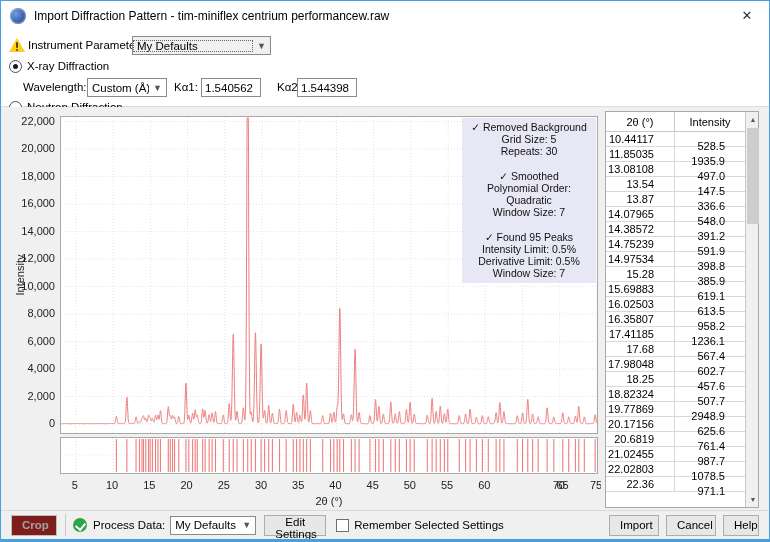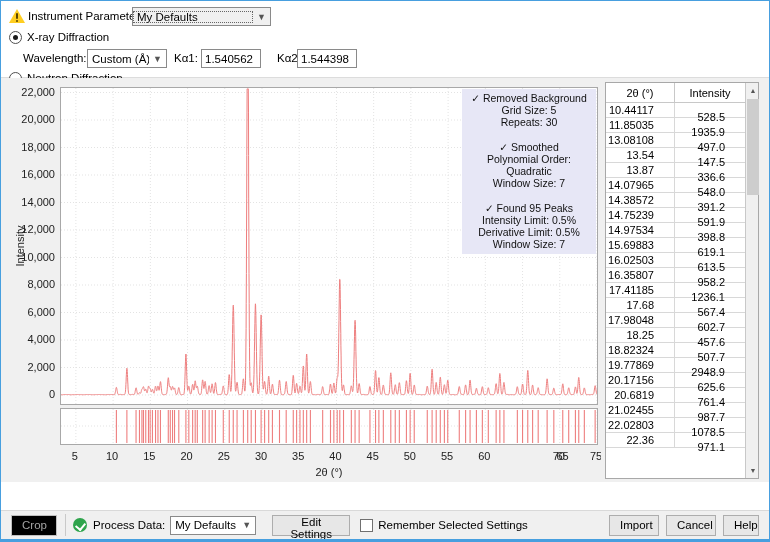--- a/index.html
+++ b/index.html
@@ -53,32 +53,37 @@
   .tc2 { width:70px;margin-top:13px; }
   .tbl-scroll { width:15px; background:#f0f0f0; border-left:1px solid #c8c8c8; position:relative; }
   .sb-btn { position:absolute; left:0; width:14px; height:15px; font-size:7px; color:#555; text-align:center; line-height:15px; cursor:pointer; }
   .sb-up { top:0; }
   .sb-down { bottom:0; }
   .sb-thumb { position:absolute; left:1px; top:16px; width:12px; height:96px; background:#cdcdcd; cursor:pointer; }
 
   
   .footer { position:absolute; left:0; bottom:0; width:100%; height:29px; background:#f0f0f0; border-top:1px solid #d9d9d9; display:flex; align-items:center; font-size:11.5px; }
   .btn { height:21px; background:#e7e7e7; border:1px solid #adadad; font-size:11.5px; padding:0 10px; font-family:"Liberation Sans",sans-serif; cursor:pointer; color:#000; }
-  .btn:disabled { color:#a3a3a3; border-color:#bfbfbf; background:#000000; cursor:default; }
+  .btn:disabled { color:#a3a3a3; border-color:#bfbfbf; background:#7f1d1d; cursor:default;font-weight:bold; }
   .vsep { width:1px; height:22px; background:#c9c9c9; margin:0 7px 0 8px; }
   .ok-icon { width:14px; height:14px; border-radius:50%; background:#2ea44c; position:relative; flex:0 0 auto; }
   .ok-icon:after { content:""; position:absolute; left:3.5px; top:3px; width:5px; height:7px; border:solid #fff; border-width:0 2px 2px 0; transform:rotate(40deg); }
   .checkbox { width:13px; height:13px; border:1px solid #707070; background:#fff; cursor:pointer; flex:0 0 auto; }
   .f-right { margin-left:auto; display:flex; gap:7px; padding-right:10px; }
 </style>
 </head>
 <body>
 
 <div class="dialog">
 
+  <div class="titlebar">
+    <span class="app-icon"></span>
+    <span class="title-text">Import Diffraction Pattern - tim-miniflex centrium performancew.raw</span>
+    <span class="close-btn">✕</span>
+  </div>
 
   <div class="params">
     <span class="warn-icon"></span>
     <span class="lbl" style="left:27px; top:9px;">Instrument Parameters:</span>
     <div class="combo focused" style="left:131px; top:6px; width:139px;">
       <span class="val">My Defaults</span>
       <span class="chev">▼</span>
     </div>
 
     <span class="radio checked" style="left:8px; top:30px;"></span>
@@ -333,20 +338,24 @@
             </div>
             <div class="trow">
               <div class="tc1">14.75239</div>
               <div class="tc2">591.9</div>
             </div>
             <div class="trow">
               <div class="tc1">14.97534</div>
               <div class="tc2">398.8</div>
             </div>
             <div class="trow">
+              <div class="tc1">15.28</div>
+              <div class="tc2">385.9</div>
+            </div>
+            <div class="trow">
               <div class="tc1">15.69883</div>
               <div class="tc2">619.1</div>
             </div>
             <div class="trow">
               <div class="tc1">16.02503</div>
               <div class="tc2">613.5</div>
             </div>
             <div class="trow">
               <div class="tc1">16.35807</div>
               <div class="tc2">958.2</div>
@@ -407,21 +416,21 @@
 
   <div class="footer">
     <button class="btn" style="margin-left:10px; width:46px;" disabled="">Crop</button>
     <span class="vsep"></span>
     <span class="ok-icon"></span>
     <span style="margin-left:6px;">Process Data:</span>
     <div class="combo" style="position:relative; left:0; top:0; width:86px; margin-left:5px;">
       <span class="val">My Defaults</span>
       <span class="chev">▼</span>
     </div>
-    <button class="btn" style="margin-left:16px; width:78px;">Edit Settings</button>
+    <button class="btn" style="margin-left:8px; width:62px;">Edit Settings</button>
     <span class="checkbox" style="margin-left:10px;"></span>
     <span style="margin-left:5px;">Remember Selected Settings</span>
     <div class="f-right">
       <button class="btn" style="width:50px;">Import</button>
       <button class="btn" style="width:50px;">Cancel</button>
       <button class="btn" style="width:36px;">Help</button>
     </div>
   </div>
 </div>
 

